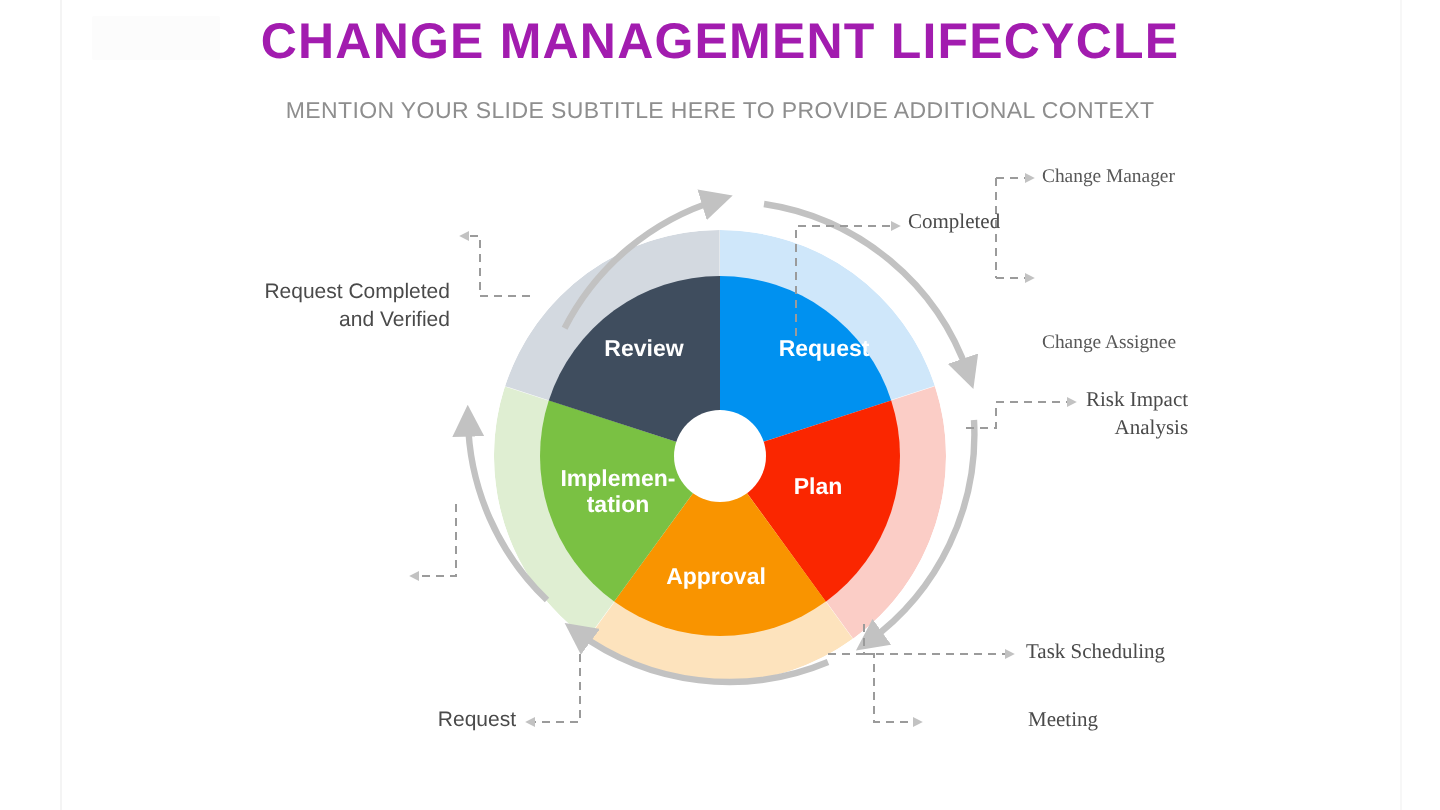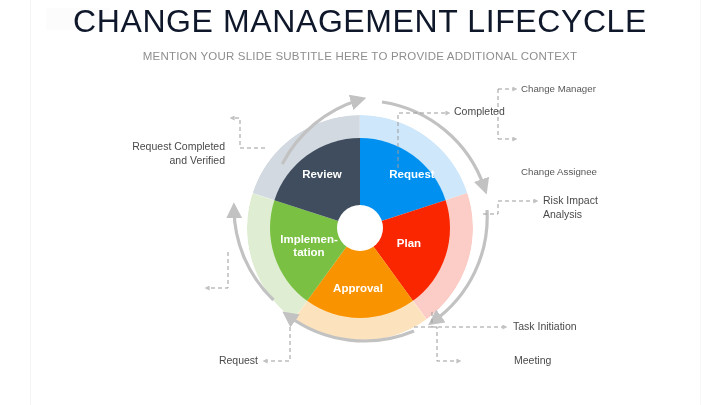--- a/index.html
+++ b/index.html
@@ -41,24 +41,24 @@
     background: #fcfcfc;
     border-radius: 1px;
   }
   .heading {
     position: absolute;
     left: 0; top: 6px;
     width: 720px;
     text-align: center;
   }
   .title {
-    font-size: 32px;
-    font-weight: normal;
+    font-size: 25px;
+    font-weight: bold;
     letter-spacing: 0.6px;
-    color: #0f172a;
+    color: #a21caf;
     line-height: 30px;
     white-space: nowrap;
   }
   .subtitle {
     margin-top: 13px;
     font-size: 11.5px;
     color: #8e8e8e;
     letter-spacing: 0.2px;
     line-height: 14px;
     white-space: nowrap;
@@ -80,21 +80,21 @@
     font-size: 10.5px;
     color: #4a4a4a;
     line-height: 13.5px;
     white-space: pre-line;
   }
   .callout.small {
     font-size: 9.7px;
     color: #585858;
   }
   .callout.r { text-align: right; }
-  .callout.l { text-align: left; }
+  .callout.l { text-align: right; font-family: Liberation Serif, serif; }
 </style>
 </head>
 <body>
 
 <div id="slide">
 
   <div class="panel-edge-left"></div>
   <div class="panel-edge-right"></div>
   <div class="watermark"></div>
 
@@ -167,19 +167,19 @@
 
       <path d="M 265 148 L 240 148 L 240 118 L 232 118" marker-end="url(#arrowhead)"></path>
     </g>
   </svg>
 
   <div class="callout l" style="left:454px; top:105px;">Completed</div>
   <div class="callout l small" style="left:521px; top:82px;">Change Manager</div>
   <div class="callout l small" style="left:521px; top:132px;margin-top:33px;">Change Assignee</div>
   <div class="callout l" style="left:543px; top:194px;">Risk Impact
 Analysis</div>
-  <div class="callout l" style="left:513px; top:320px;">Task Initiation</div>
+  <div class="callout l" style="left:513px; top:320px;">Task Scheduling</div>
   <div class="callout l" style="left:466px; top:354px;padding-left:48px;">Meeting</div>
   <div class="callout r" style="left:153px; top:354px; width:105px;">Request</div>
   <div class="callout r" style="left:80px; top:105px; width:145px;margin-top:35px;">Request Completed
 and Verified</div>
 
 </div>
 
 </body></html>

